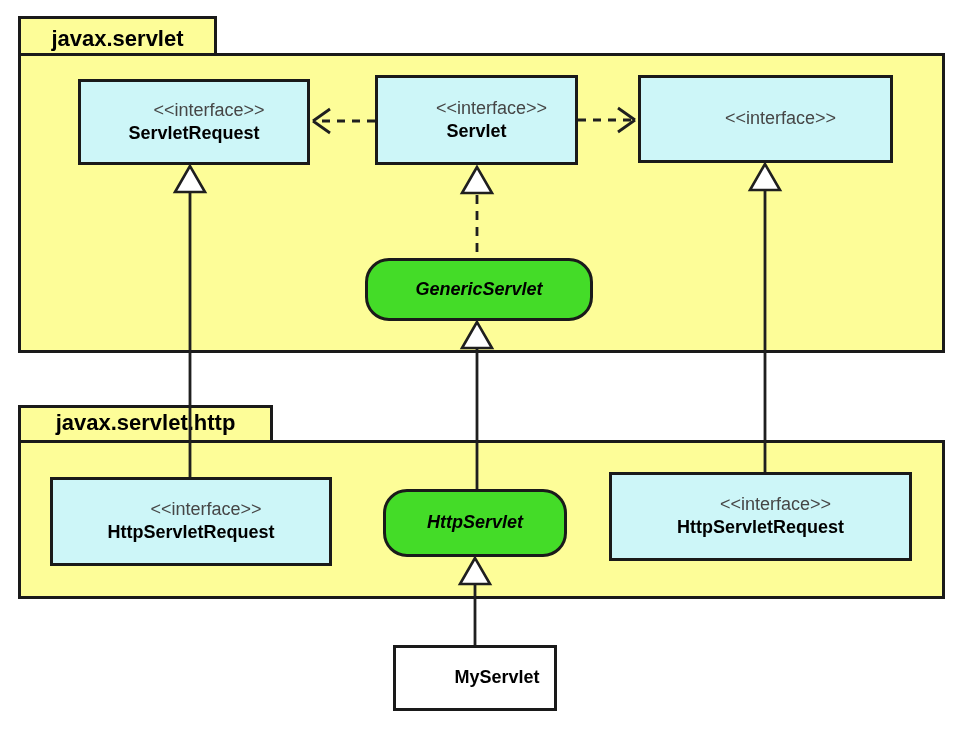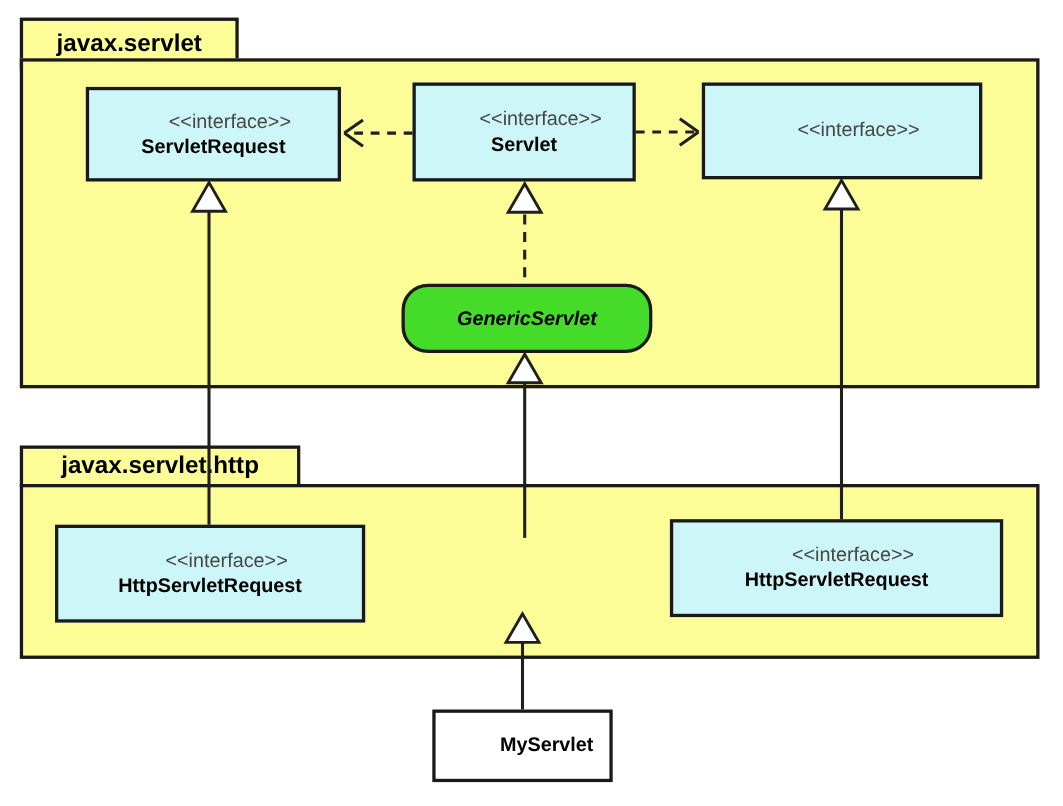--- a/index.html
+++ b/index.html
@@ -86,20 +86,23 @@
 
   <div class="node concrete italic" style="left:365px;top:258px;width:228px;height:63px;">
     <span class="cls">GenericServlet</span>
   </div>
 
   <div class="node interface" style="left:50px;top:477px;width:282px;height:89px;">
     <span class="stereo">&lt;&lt;interface&gt;&gt;</span>
     <span class="cls">HttpServletRequest</span>
   </div>
 
+  <div class="node concrete italic" style="left:383px;top:489px;width:184px;height:68px;">
+    <span class="cls">HttpServlet</span>
+  </div>
 
   <div class="node interface" style="left:609px;top:472px;width:303px;height:89px;">
     <span class="stereo">&lt;&lt;interface&gt;&gt;</span>
     <span class="cls">HttpServletRequest</span>
   </div>
 
   <div class="node plain" style="left:393px;top:645px;width:164px;height:66px;">
     <span class="cls">MyServlet</span>
   </div>
 

